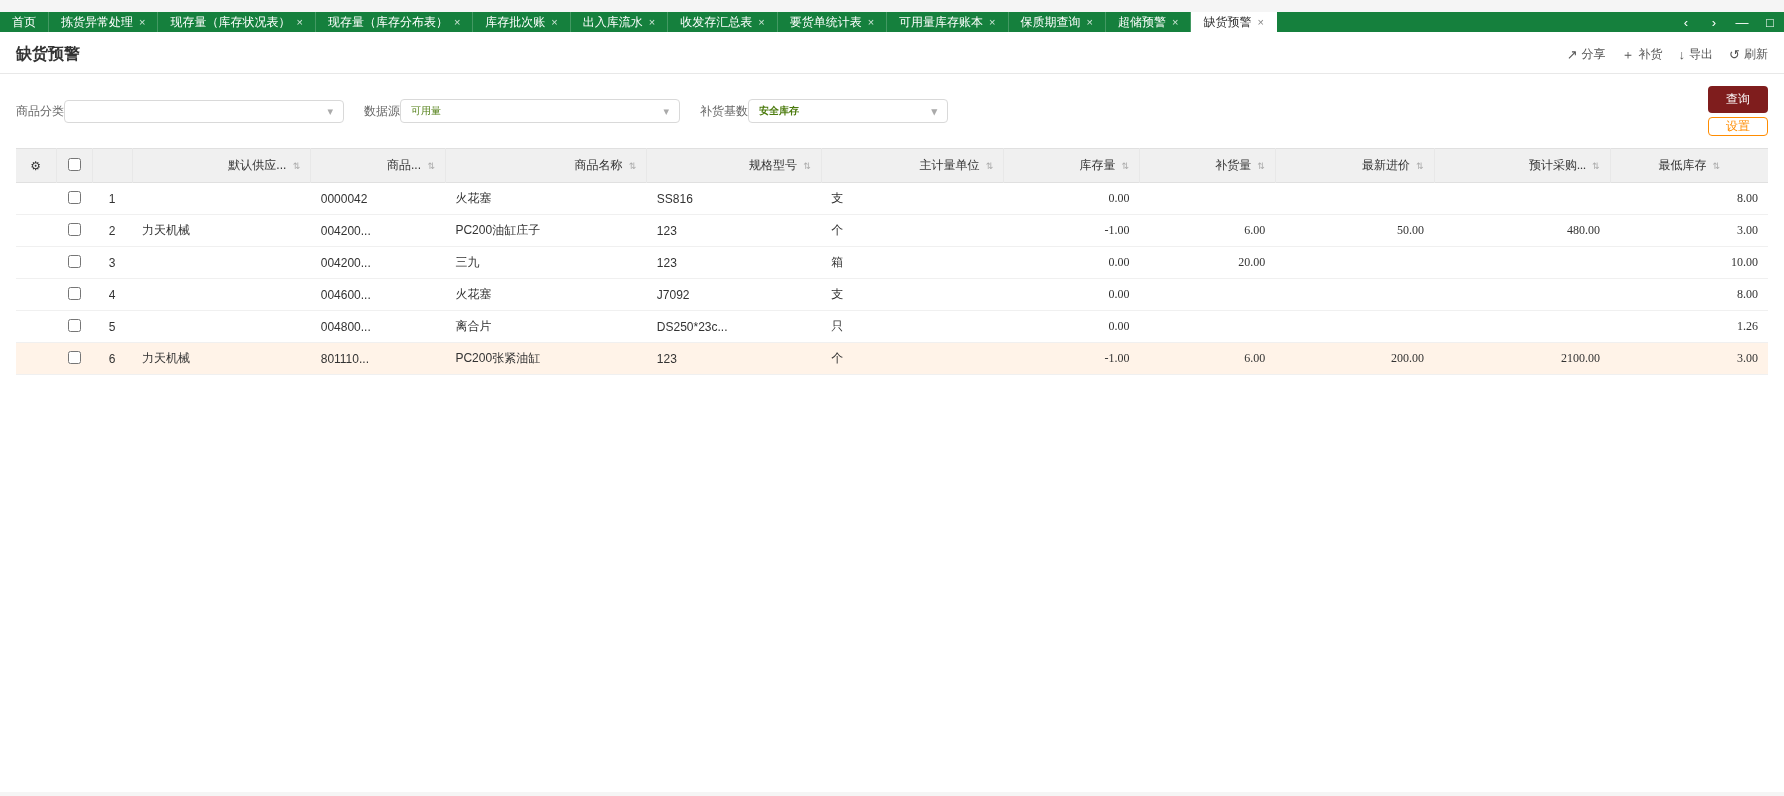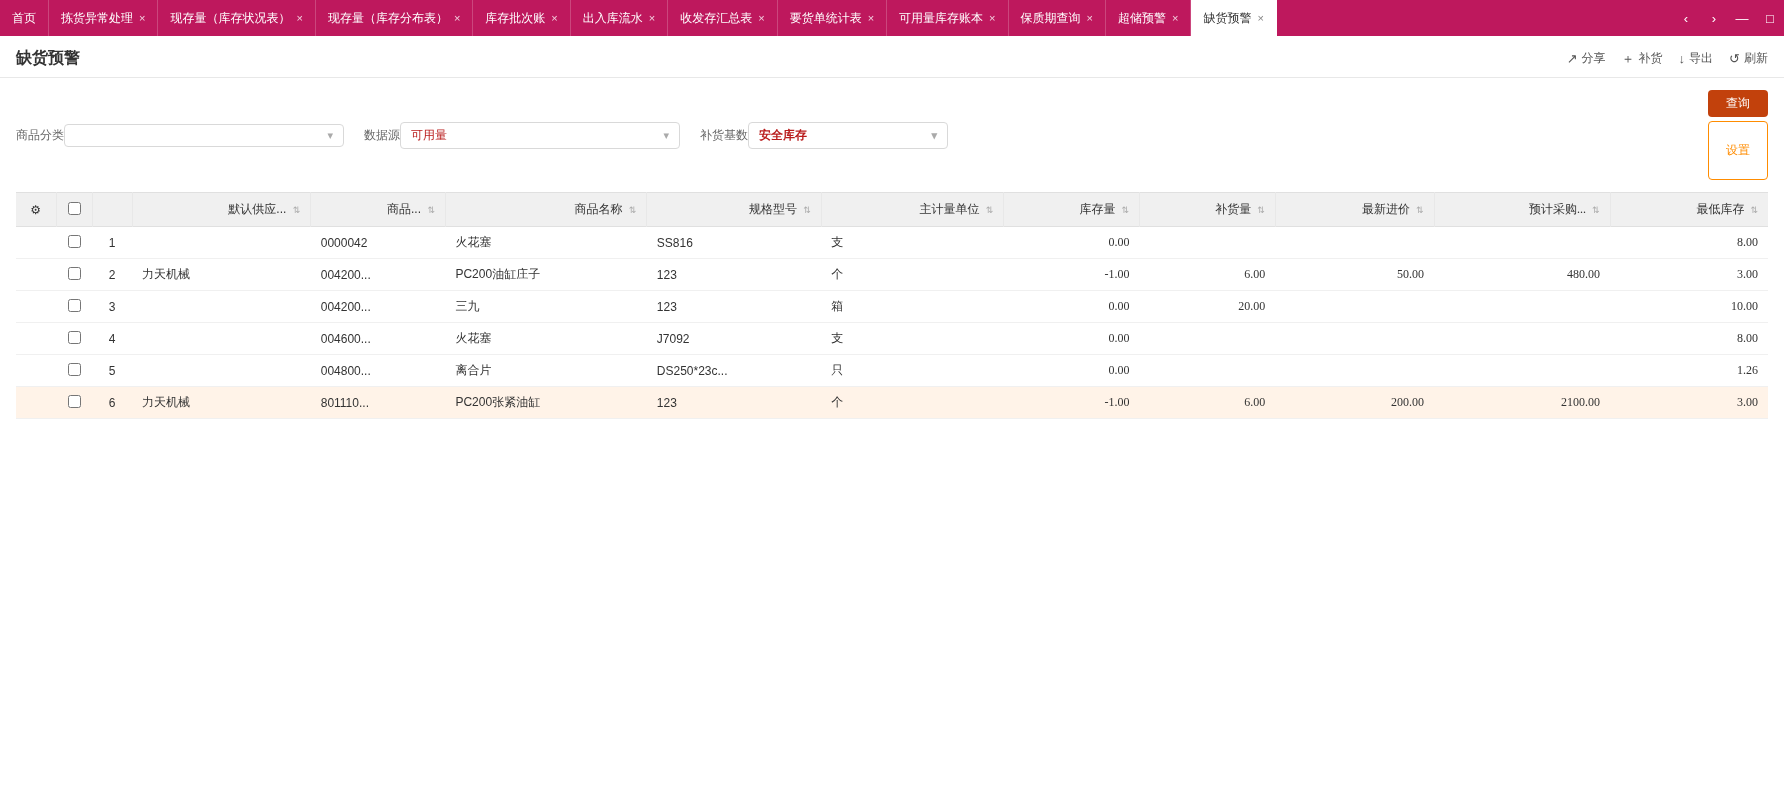--- a/index.html
+++ b/index.html
@@ -2,23 +2,24 @@
 <html><head>
   <meta charset="utf-8">
   <style>
     * { box-sizing: border-box; margin: 0; padding: 0; }
     body { font-family: "Microsoft YaHei", Arial, sans-serif; font-size: 12px; background: #f5f5f5; color: #333; overflow: hidden; }
 
     
     .tab-bar {
       display: flex;
       align-items: center;
-      background: #be185d;
-      height: 36px;
+      background: #15803d;
+      height: 20px;
       overflow: hidden;
+      margin-top: 12px;
     }
     .tab-item {
       display: flex;
       align-items: center;
       padding: 0 12px;
       height: 100%;
       color: #fff;
       white-space: nowrap;
       cursor: pointer;
       border-right: 1px solid rgba(255,255,255,0.2);
@@ -120,38 +121,38 @@
       cursor: pointer;
       background: #fff;
       justify-content: space-between;
     }
     .filter-select .select-arrow {
       color: #aaa;
       font-size: 11px;
       margin-left: 8px;
     }
     .filter-select .select-value {
-      color: #b91c1c;
-      font-size: 12px;
+      color: #4d7c0f;
+      font-size: 10px;
     }
     .btn-query {
-      background: #c2410c;
+      background: #7f1d1d;
       color: #fff;
       border: none;
       border-radius: 4px;
       padding: 5px 18px;
       cursor: pointer;
       font-size: 12px;
     }
     .btn-settings {
       background: #fff;
       color: #ff8c00;
       border: 1px solid #ff8c00;
       border-radius: 4px;
-      padding: 20px 14px;
+      padding: 0 14px;
       cursor: pointer;
       font-size: 12px;
     }
     .filter-actions {
       margin-left: auto;
       display: flex;
       flex-direction: column;
       gap: 4px;
     }
 
@@ -170,21 +171,21 @@
       border-bottom: 1px solid #e0e0e0;
     }
     thead th {
       padding: 8px 10px;
       text-align: right;
       color: #333;
       font-weight: normal;
       white-space: nowrap;
       border-right: 1px solid #e8e8e8;
     }
-    thead th:last-child { border-right: none; }
+    thead th:last-child { border-right: none; text-align: center; }
     tbody tr {
       border-bottom: 1px solid #f0f0f0;
     }
     tbody tr.highlighted { background: #fff3e8; }
     tbody td {
       padding: 7px 10px;
       color: #333;
       white-space: nowrap;
     }
     .col-num { width: 40px; text-align: center; }

